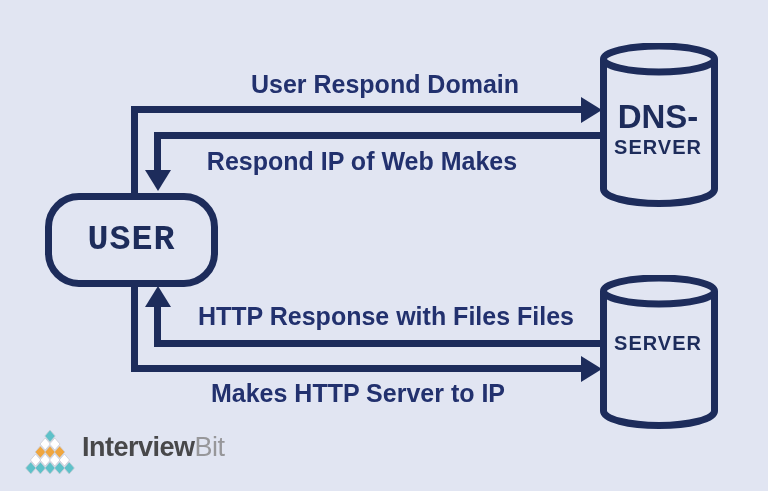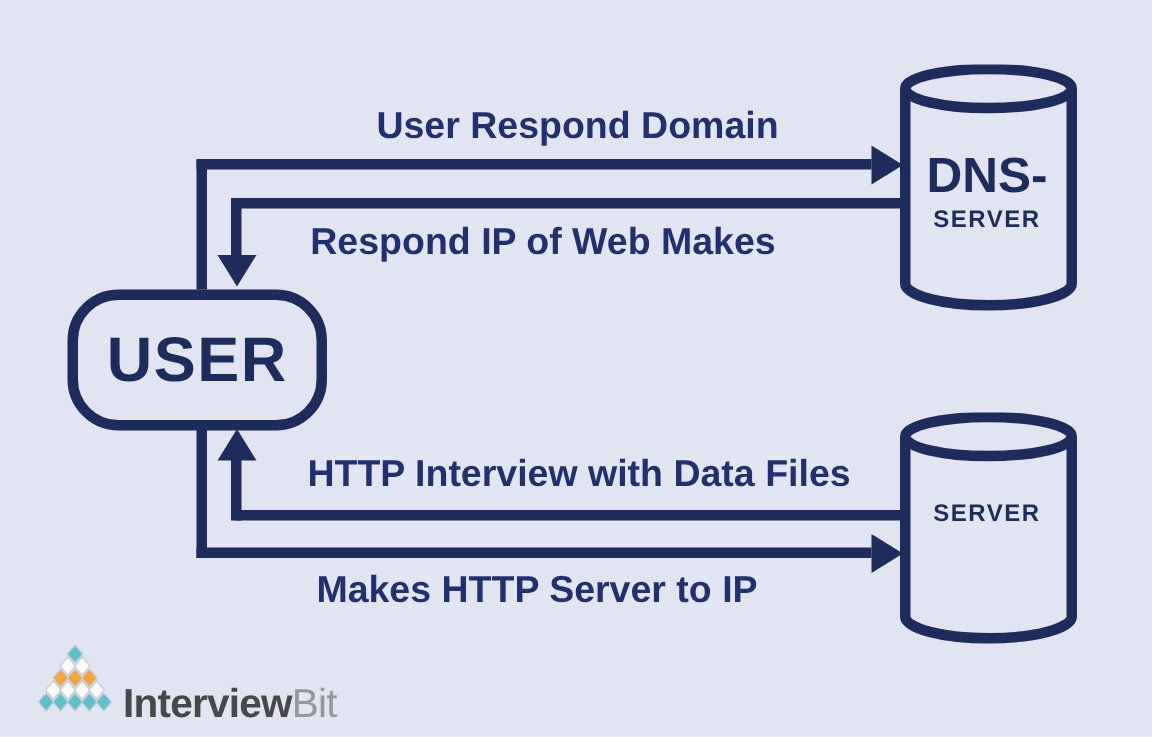--- a/index.html
+++ b/index.html
@@ -19,32 +19,32 @@
     position:absolute; width:400px; height:30px; line-height:30px;
     text-align:center; font-size:25px; font-weight:bold; color:var(--text);
     white-space:nowrap;
   }
   
   .user-box {
     position:absolute; left:45px; top:193px; width:173px; height:94px;
     box-sizing:border-box; border:7px solid var(--line); border-radius:34px;
     background:var(--bg); display:flex; align-items:center; justify-content:center;
   }
-  .user-box span { font-size:42px; font-weight:bold; color:var(--line); letter-spacing:1px; }
+  .user-box span { font-size:35px; font-weight:bold; color:var(--line); letter-spacing:1px;font-family:Liberation Mono, monospace; }
   
   .cyl { position:absolute; width:116px; }
   .cyl svg { display:block; }
   .cyl path, .cyl ellipse { fill:var(--bg); stroke:var(--line); stroke-width:7; }
   .cyl-text { position:absolute; left:0; right:0; top:56px; text-align:center; color:var(--line); }
   .cyl-title { font-size:33px; font-weight:bold; line-height:36px; }
-  .cyl-sub   { font-size:16px; font-weight:bold; line-height:24px; letter-spacing:1px; }
+  .cyl-sub   { font-size:20px; font-weight:bold; line-height:24px; letter-spacing:1px; }
   
   .logo { position:absolute; left:24px; top:430px; display:flex; align-items:flex-start; }
   .logo-mark { width:52px; height:46px; }
-  .logo-word { margin-left:6px; margin-top:24px; font-size:27px; letter-spacing:-0.5px; white-space:nowrap; }
+  .logo-word { margin-left:6px; margin-top:2px; font-size:27px; letter-spacing:-0.5px; white-space:nowrap; }
   .logo-word .w1 { font-weight:bold; color:#48484a; }
   .logo-word .w2 { font-weight:normal; color:#97979a; }
 </style>
 </head>
 <body>
 
 <div class="stage">
 
   <div class="vline" style="left:131px; top:107px; width:7px; height:86px;"></div>
   <div class="hline" style="left:131px; top:106px; width:450px; height:7px;"></div>
@@ -52,21 +52,21 @@
   <div class="flabel" style="left:185px; top:69px;">User Respond Domain</div>
 
   <div class="hline" style="left:157px; top:132px; width:445px; height:7px;"></div>
   <div class="vline" style="left:154px; top:132px; width:7px; height:38px;"></div>
   <div class="arrow down" style="left:144.5px; top:170px;"></div>
   <div class="flabel" style="left:162px; top:146px;">Respond IP of Web Makes</div>
 
   <div class="hline" style="left:157px; top:340px; width:445px; height:7px;"></div>
   <div class="vline" style="left:154px; top:306px; width:7px; height:41px;"></div>
   <div class="arrow up" style="left:144.5px; top:286px;"></div>
-  <div class="flabel" style="left:186px; top:301px;">HTTP Interview with Data Files</div>
+  <div class="flabel" style="left:186px; top:301px;">HTTP Response with Files Files</div>
 
   <div class="vline" style="left:131px; top:286px; width:7px; height:86px;"></div>
   <div class="hline" style="left:131px; top:365px; width:450px; height:7px;"></div>
   <div class="arrow right" style="left:581px; top:355.5px;"></div>
   <div class="flabel" style="left:158px; top:378px;">Makes HTTP Server to IP</div>
 
   <div class="user-box">
     <span>USER</span>
   </div>
 

